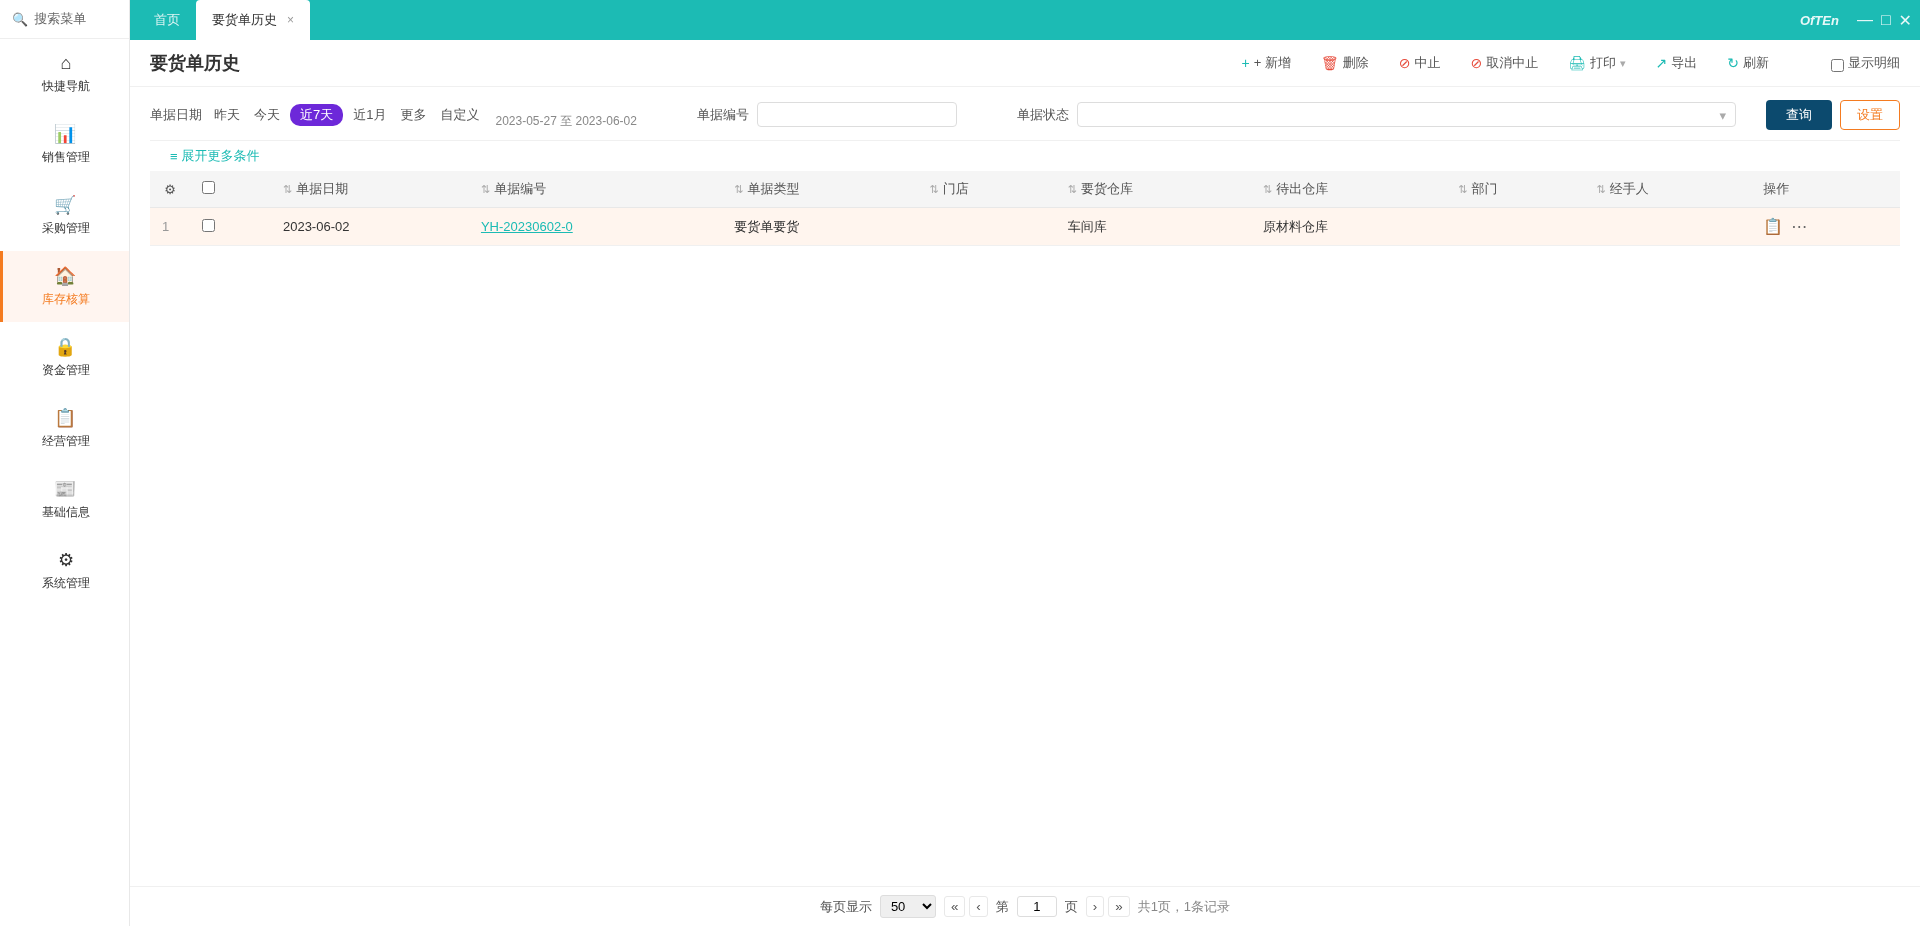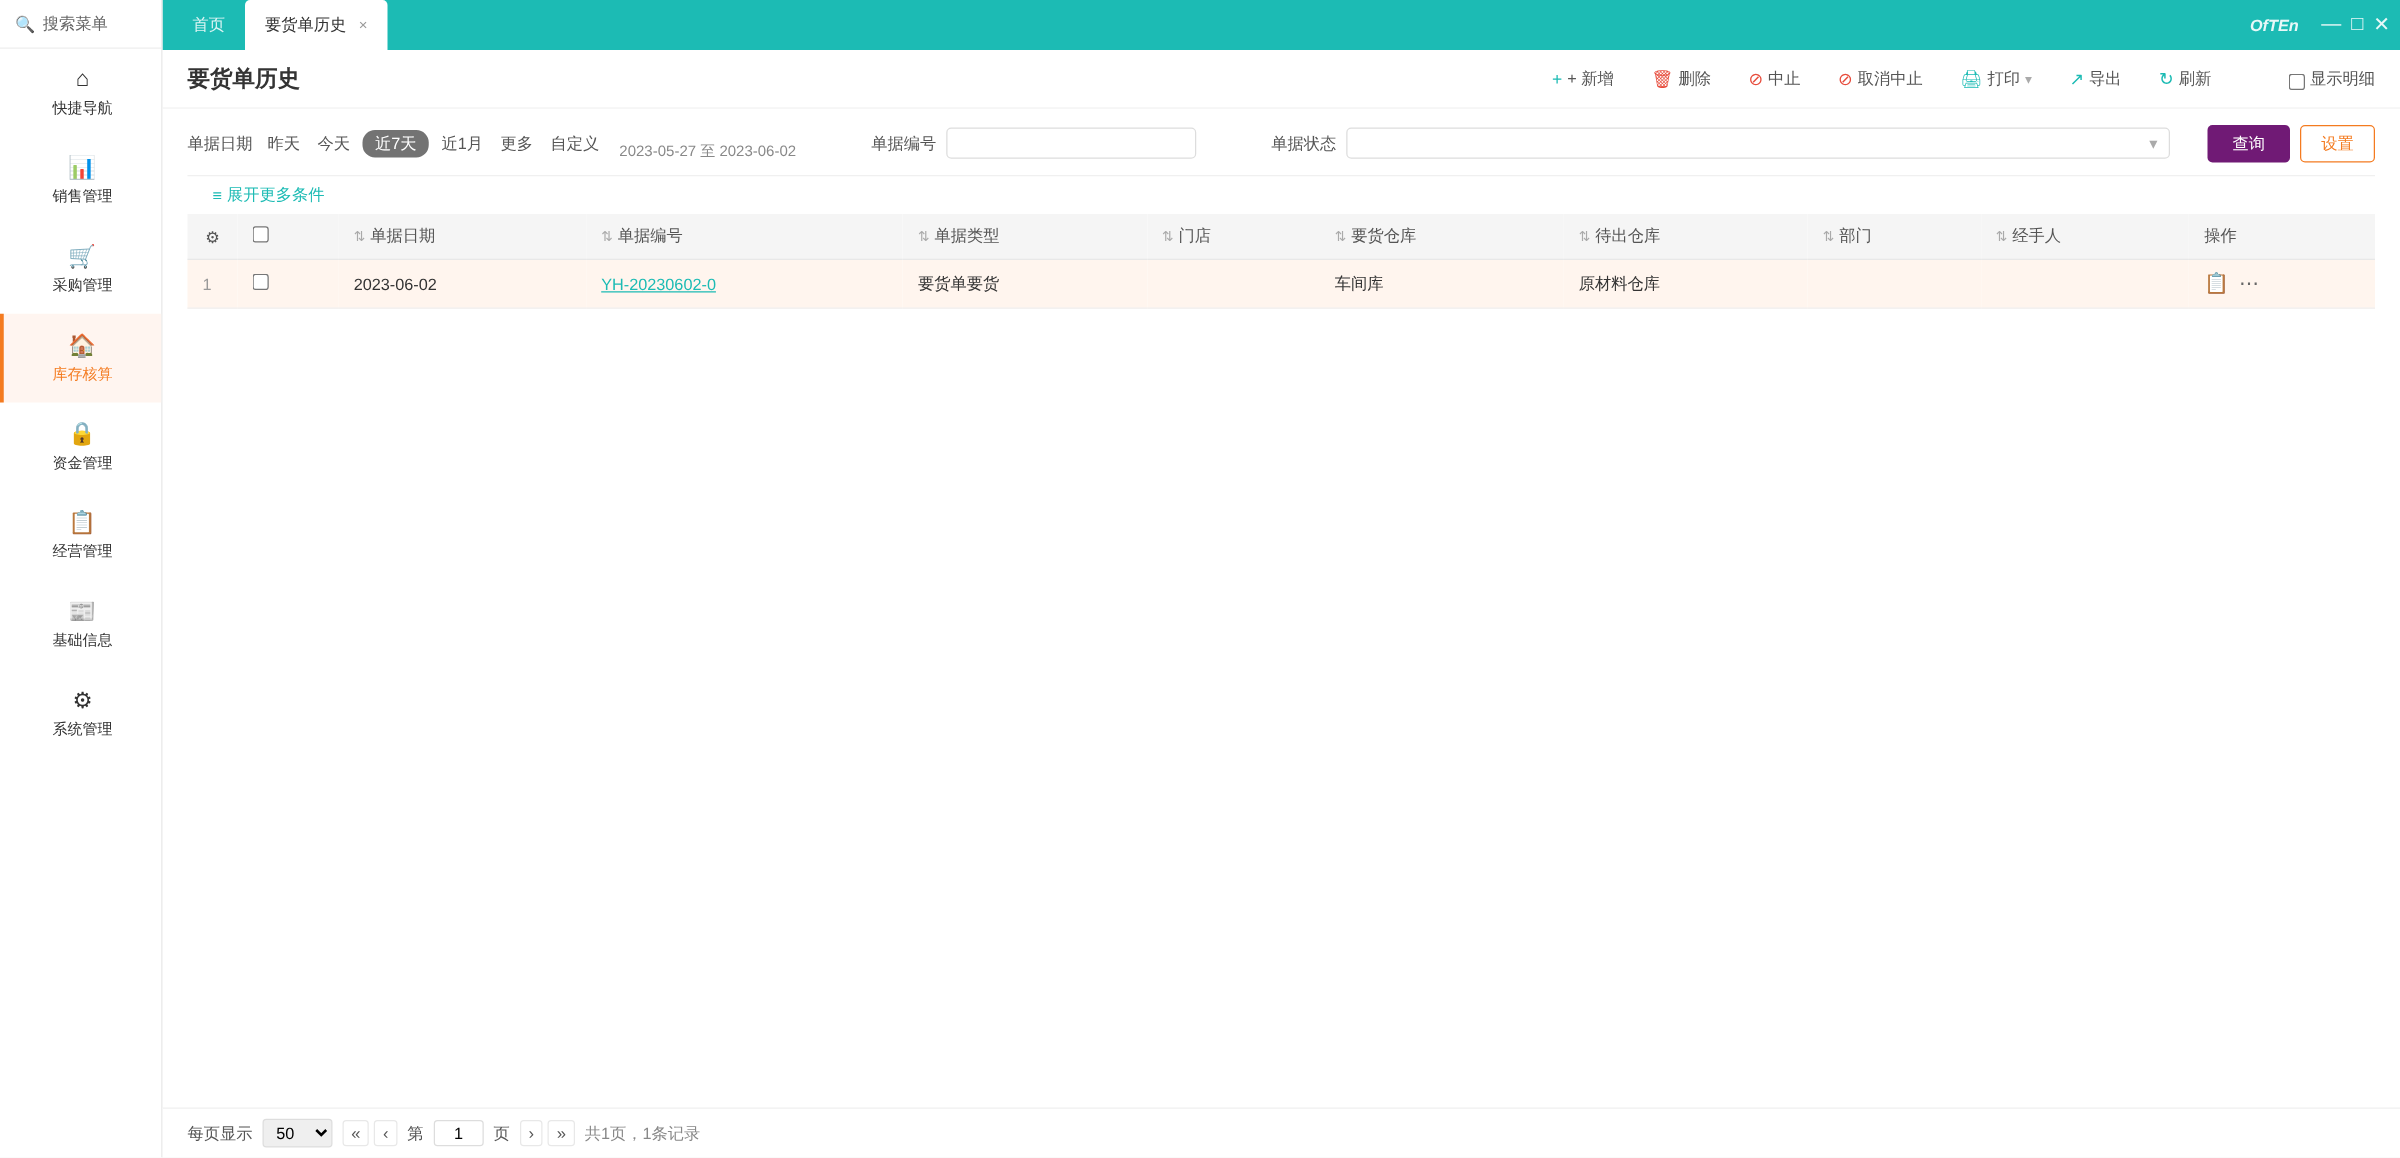--- a/index.html
+++ b/index.html
@@ -125,21 +125,21 @@
       font-size: 13px;
       padding: 4px 8px;
       border-radius: 3px;
     }
     .toolbar-btn .btn-icon { color: #1cbbb4; font-size: 14px; }
     .toolbar-btn.delete .btn-icon { color: #e74c3c; }
     .toolbar-btn.stop .btn-icon { color: #e74c3c; }
     .toolbar-btn.cancel .btn-icon { color: #e74c3c; }
 
     .btn-query {
-      background: #701a75;
+      background: #0c4a6e;
       color: #fff;
       border: none;
       padding: 6px 20px;
       border-radius: 4px;
       cursor: pointer;
       font-size: 13px;
     }
     .btn-settings {
       background: #fff;
       color: #f47b20;
@@ -186,21 +186,21 @@
       align-items: center;
       gap: 6px;
     }
     .date-btn {
       color: #555;
       cursor: pointer;
       font-size: 13px;
       padding: 2px 4px;
     }
     .date-btn.active {
-      background: #737373;
+      background: #6d28d9;
       color: #fff;
       border-radius: 10px;
       padding: 2px 10px;
     }
     .date-range {
       color: #888;
       font-size: 12px;
       margin-left: 4px;
     }
     .filter-input {
@@ -310,21 +310,21 @@
       padding: 8px 20px;
       border-top: 1px solid #e8e8e8;
       color: #555;
       font-size: 13px;
     }
 
     
     .pagination {
       display: flex;
       align-items: center;
-      justify-content: flex-start;
+      justify-content: center;
       padding: 8px 20px;
       border-top: 1px solid #f0f0f0;
       gap: 8px;
       font-size: 13px;
       color: #555;
       background: #fff;
     }
     .page-size-select {
       border: 1px solid #ddd;
       border-radius: 3px;

